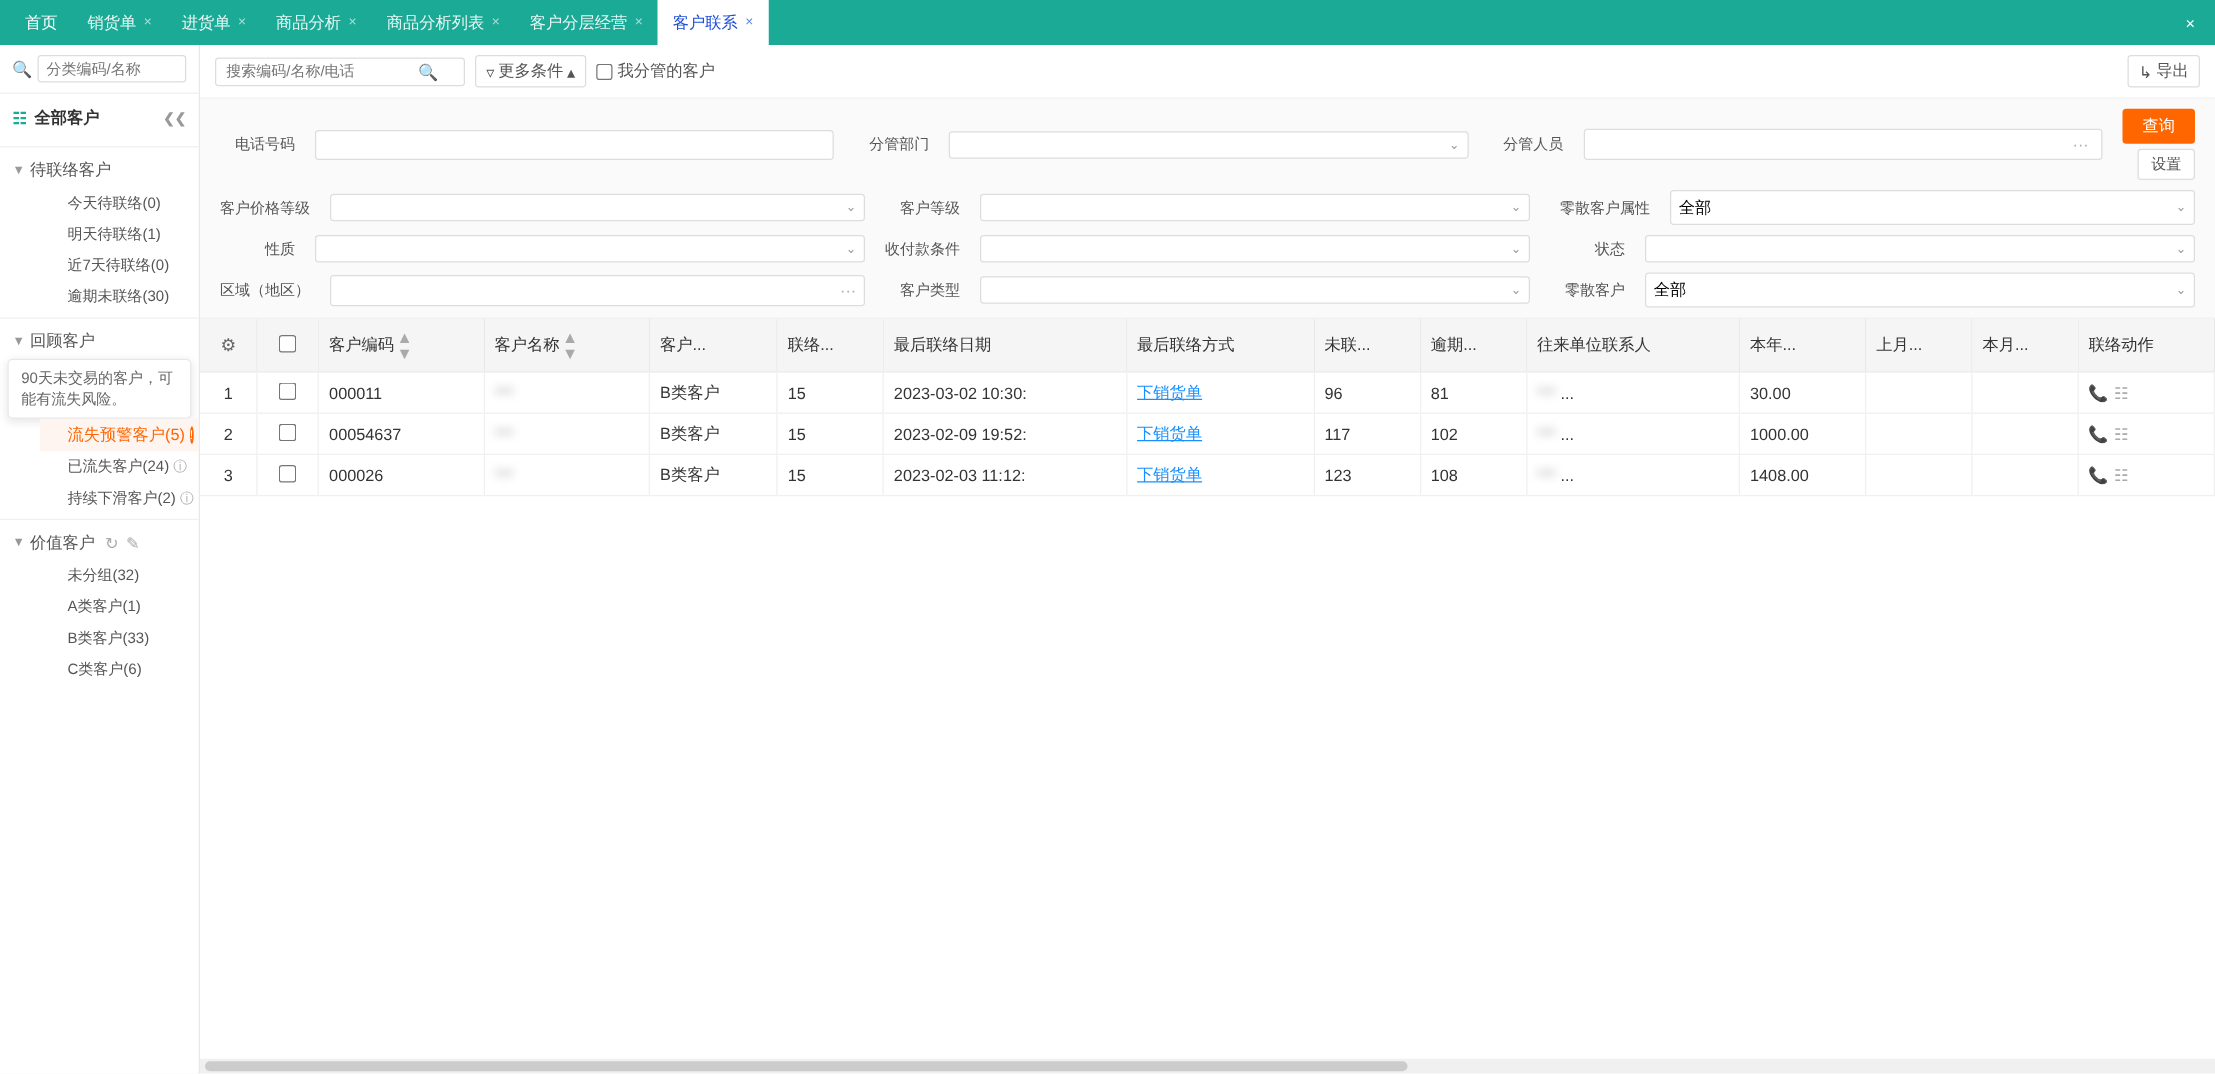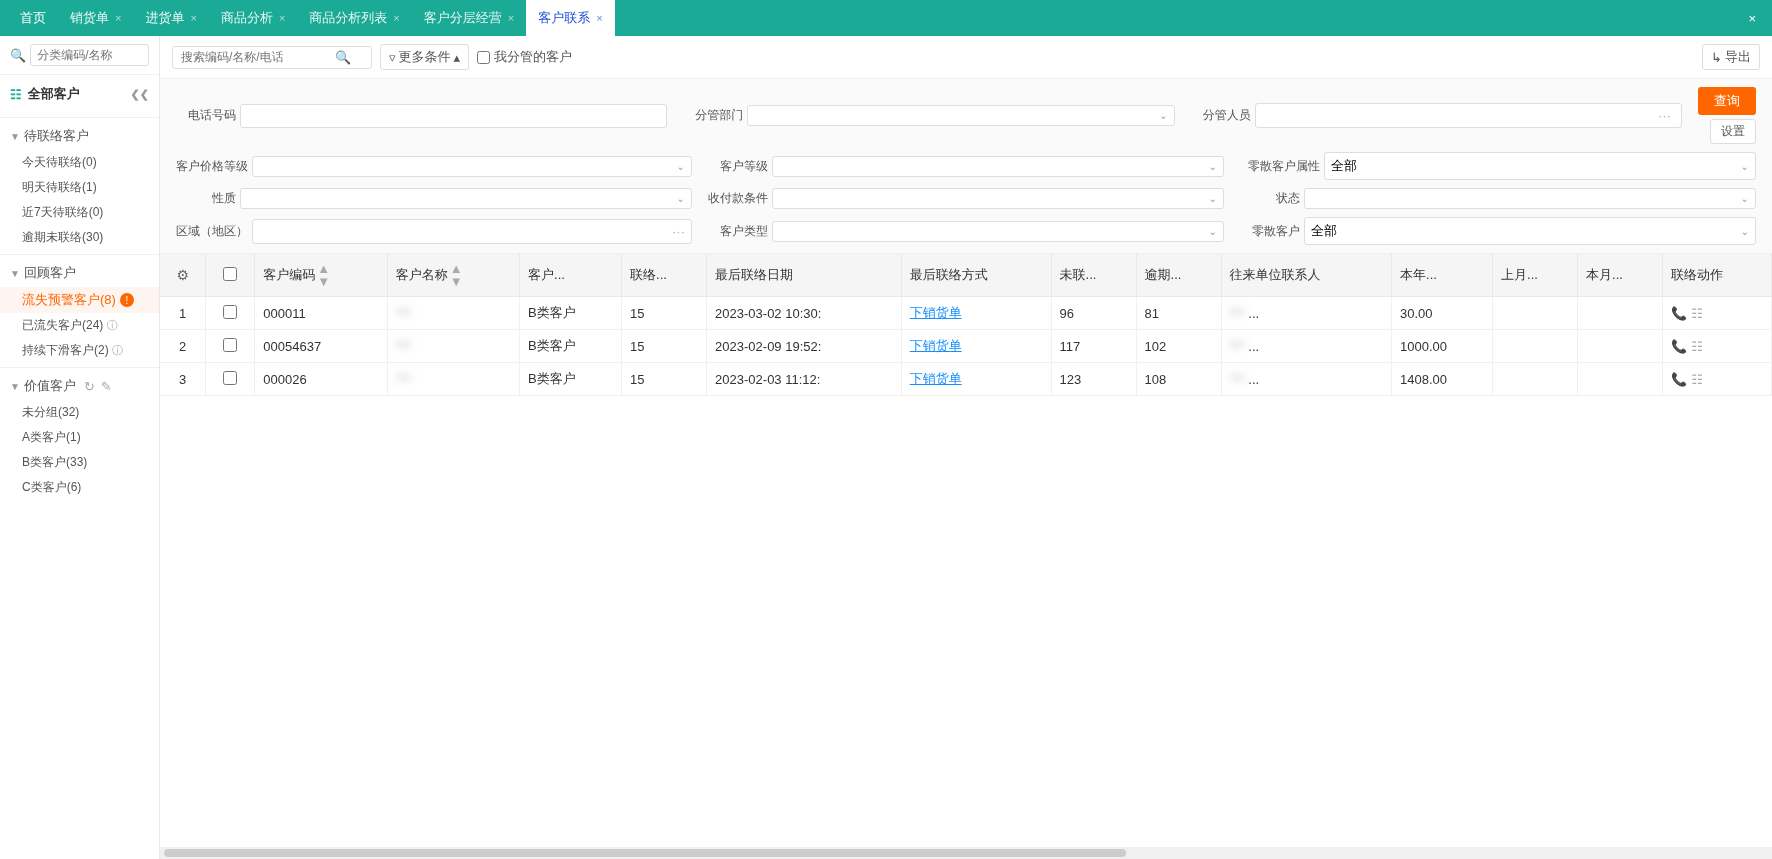--- a/index.html
+++ b/index.html
@@ -102,20 +102,21 @@
       font-size: 12px;
       gap: 4px;
     }
     .sidebar-group-title .arrow { font-size: 10px; color: #999; }
     .sidebar-item {
       padding: 4px 10px 4px 22px;
       cursor: pointer;
       color: #555;
       font-size: 12px;
       white-space: nowrap;
+      margin-left: 32px;
     }
     .sidebar-item.active {
       color: #ff6600;
       background: #fff5f0;
     }
     .sidebar-divider {
       height: 1px;
       background: #f0f0f0;
       margin: 4px 0;
     }
@@ -204,21 +205,21 @@
     .filter-row {
       display: flex;
       align-items: center;
       gap: 16px;
       margin-bottom: 8px;
     }
     .filter-row:last-child { margin-bottom: 0; }
     .filter-field {
       display: flex;
       align-items: center;
-      gap: 4px;
+      gap: 16px;
       flex: 1;
     }
     .filter-field label {
       white-space: nowrap;
       color: #555;
       font-size: 12px;
       min-width: 60px;
       text-align: right;
     }
     .filter-input {
@@ -429,22 +430,23 @@
     <div class="sidebar-item">明天待联络(1)</div>
     <div class="sidebar-item">近7天待联络(0)</div>
     <div class="sidebar-item">逾期未联络(30)</div>
 
     <div class="sidebar-divider"></div>
 
     <div class="sidebar-group-title">
       <span class="arrow">▼</span>
       <span>回顾客户</span>
     </div>
+    <div class="sidebar-tooltip">90天未交易的客户，可能有流失风险。</div>
     <div class="sidebar-item active" style="color:#ff6600; display:flex; align-items:center; gap:4px;">
-      <span>流失预警客户(8)</span>
+      <span>流失预警客户(5)</span>
       <span style="background:#ff6600;color:white;border-radius:50%;width:14px;height:14px;font-size:10px;display:inline-flex;align-items:center;justify-content:center;">!</span>
     </div>
     <div class="sidebar-item">已流失客户(24)
       <span style="color:#aaa;font-size:11px;">ⓘ</span>
     </div>
     <div class="sidebar-item">持续下滑客户(2)
       <span style="color:#aaa;font-size:11px;">ⓘ</span>
     </div>
 
     <div class="sidebar-divider"></div>

